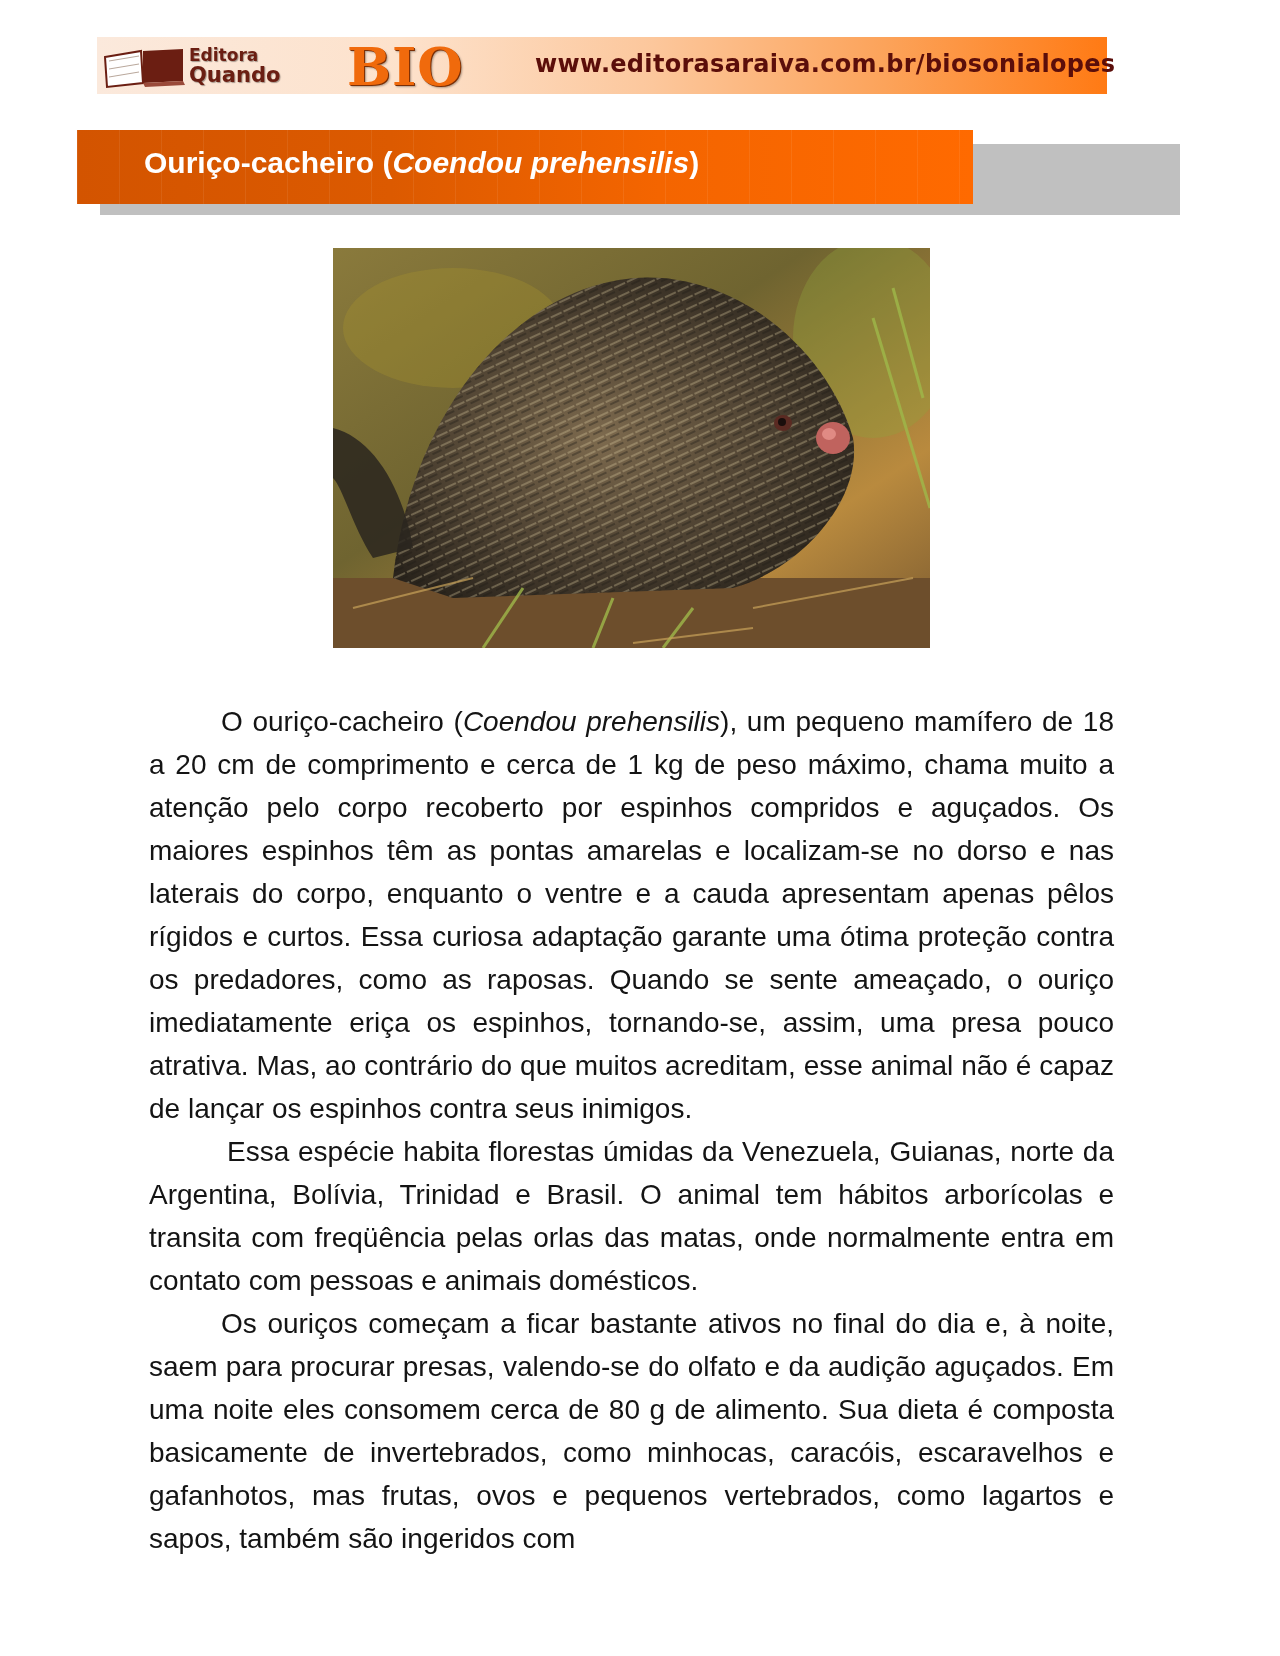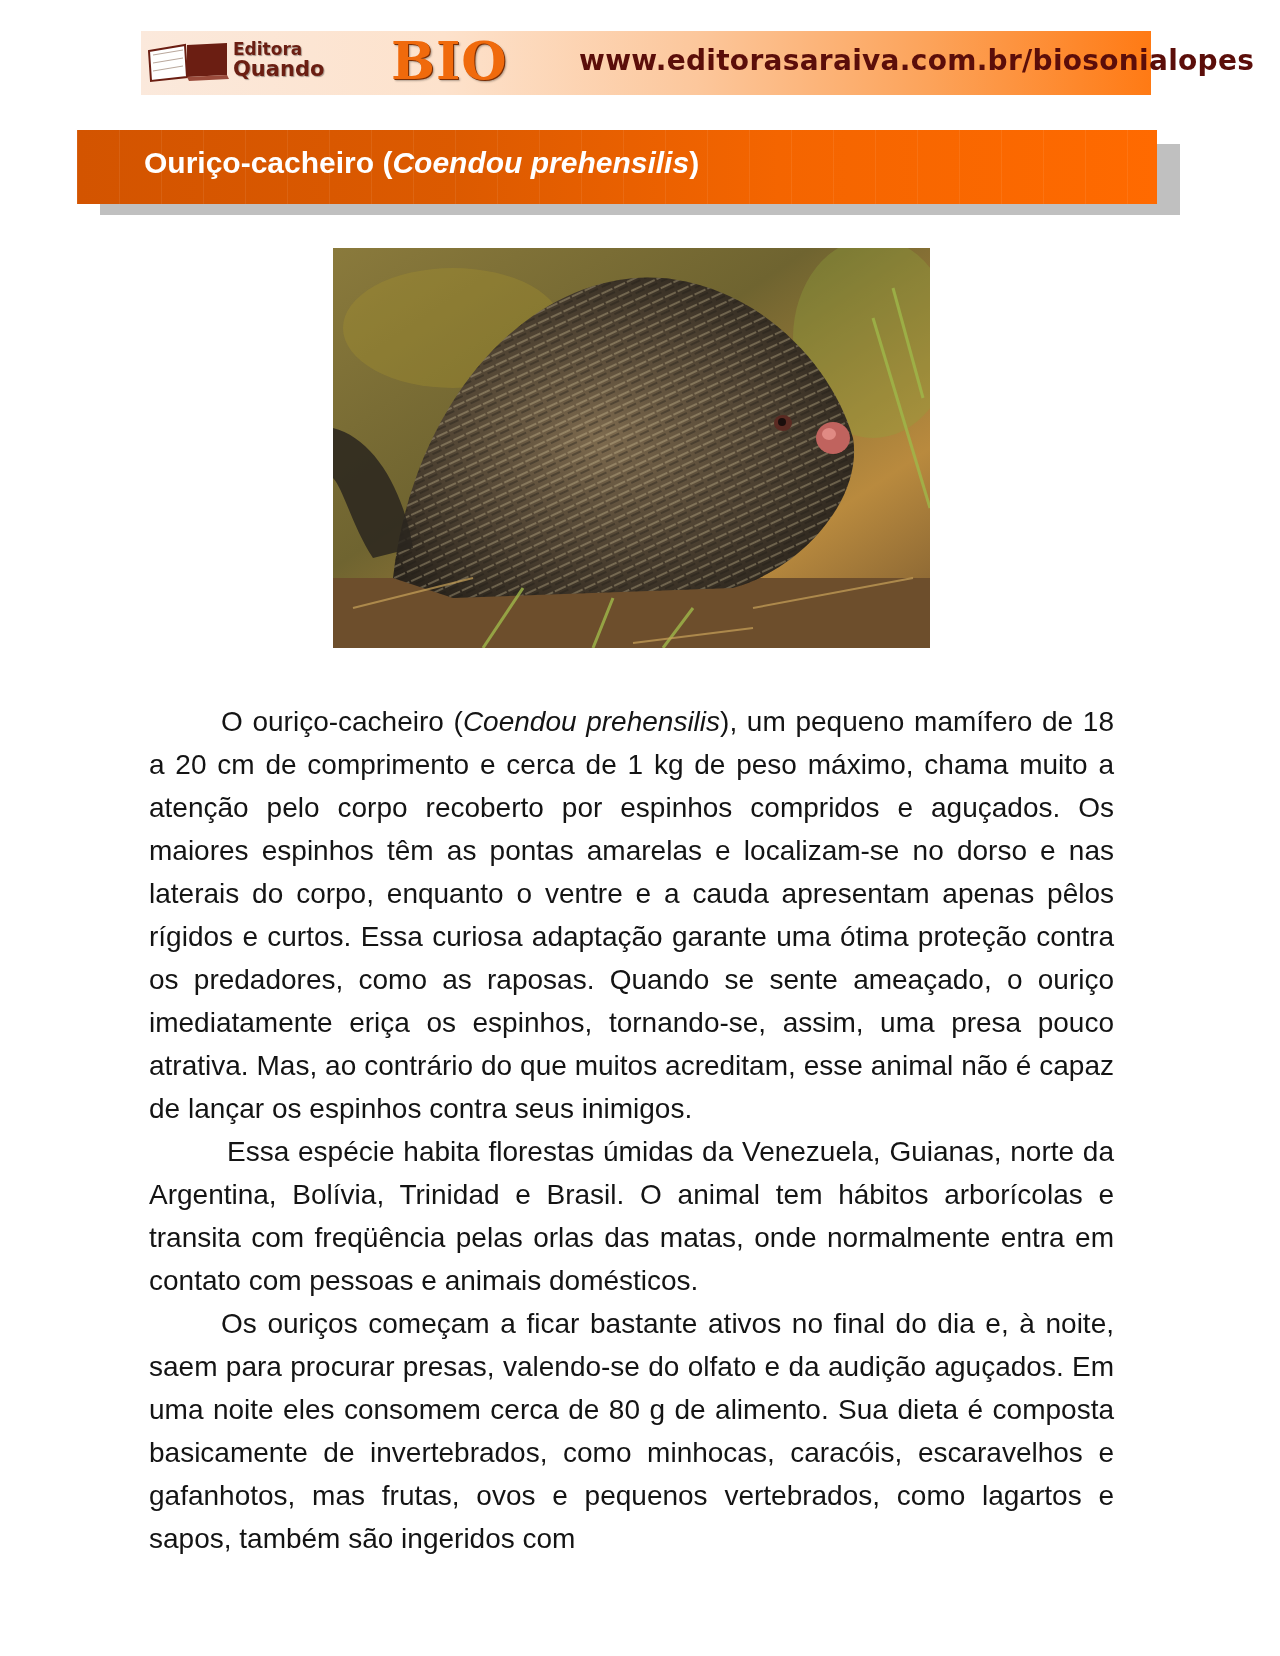--- a/index.html
+++ b/index.html
@@ -1,37 +1,37 @@
 <!DOCTYPE html>
 <html><head>
 <meta charset="utf-8">
 <style>
   html, body { margin: 0; padding: 0; background: #ffffff; }
   body { width: 1280px; height: 1656px; position: relative; overflow: hidden;
          font-family: "Liberation Sans", sans-serif; color: #111; }
 
   
-  .banner { position: absolute; left: 97px; top: 31px; width: 1010px; height: 64px;
+  .banner { position: absolute; left: 97px; top: 37px; width: 1010px; height: 57px;
             background: linear-gradient(90deg, #fbe9dc 0%, #fde2cc 30%, #fcc79c 55%, #fca35a 78%, #ff7a14 100%);
-            display: flex; align-items: center; margin-left: 44px; }
+            display: flex; align-items: center; }
   .logo { position: absolute; left: 4px; top: 8px; width: 86px; height: 44px; }
   .logo-text { position: absolute; left: 92px; top: 8px; line-height: 20px;
                font-family: "DejaVu Sans", sans-serif; font-weight: bold; color: #6b1e12;
                text-shadow: 1px 1px 1px rgba(0,0,0,0.35); }
   .logo-text .l1 { font-size: 17px; display: block; }
   .logo-text .l2 { font-size: 21px; display: block; }
   .bio { position: absolute; left: 250px; top: 2px; font-family: "DejaVu Serif", serif;
          font-weight: bold; font-size: 52px; color: #f06a0c; letter-spacing: 1px;
          text-shadow: 1px 1px 0 #7a2e05, 2px 2px 2px rgba(0,0,0,0.3); line-height: 56px; }
   .url { position: absolute; left: 438px; top: 13px; font-family: "DejaVu Sans", sans-serif;
-         font-weight: bold; font-size: 28px; color: #5b0e0a; letter-spacing: 0.3px; text-align: right; }
+         font-weight: bold; font-size: 24px; color: #5b0e0a; letter-spacing: 0.3px; text-align: right; }
 
   
   .title-shadow { position: absolute; left: 100px; top: 144px; width: 1080px; height: 71px; background: #c0c0c0; }
-  .title-band { position: absolute; left: 77px; top: 130px; width: 1080px; height: 74px;
+  .title-band { position: absolute; left: 77px; top: 130px; width: 896px; height: 74px;
                 background: linear-gradient(90deg, #d35400 0%, #dc5a00 35%, #f46500 65%, #ff6a00 100%);
                 overflow: hidden; }
   .title-band .stripes { position: absolute; inset: 0;
                 background: repeating-linear-gradient(90deg, rgba(255,255,255,0.07) 0 1px, transparent 1px 42px); }
   .title-text { position: absolute; left: 67px; top: 16px; font-size: 30px; font-weight: bold; color: #ffffff;
                 font-family: "Liberation Sans", sans-serif; }
   .title-text i { font-style: italic; }
 
   
   .photo { position: absolute; left: 333px; top: 248px; width: 597px; height: 400px; overflow: hidden;

